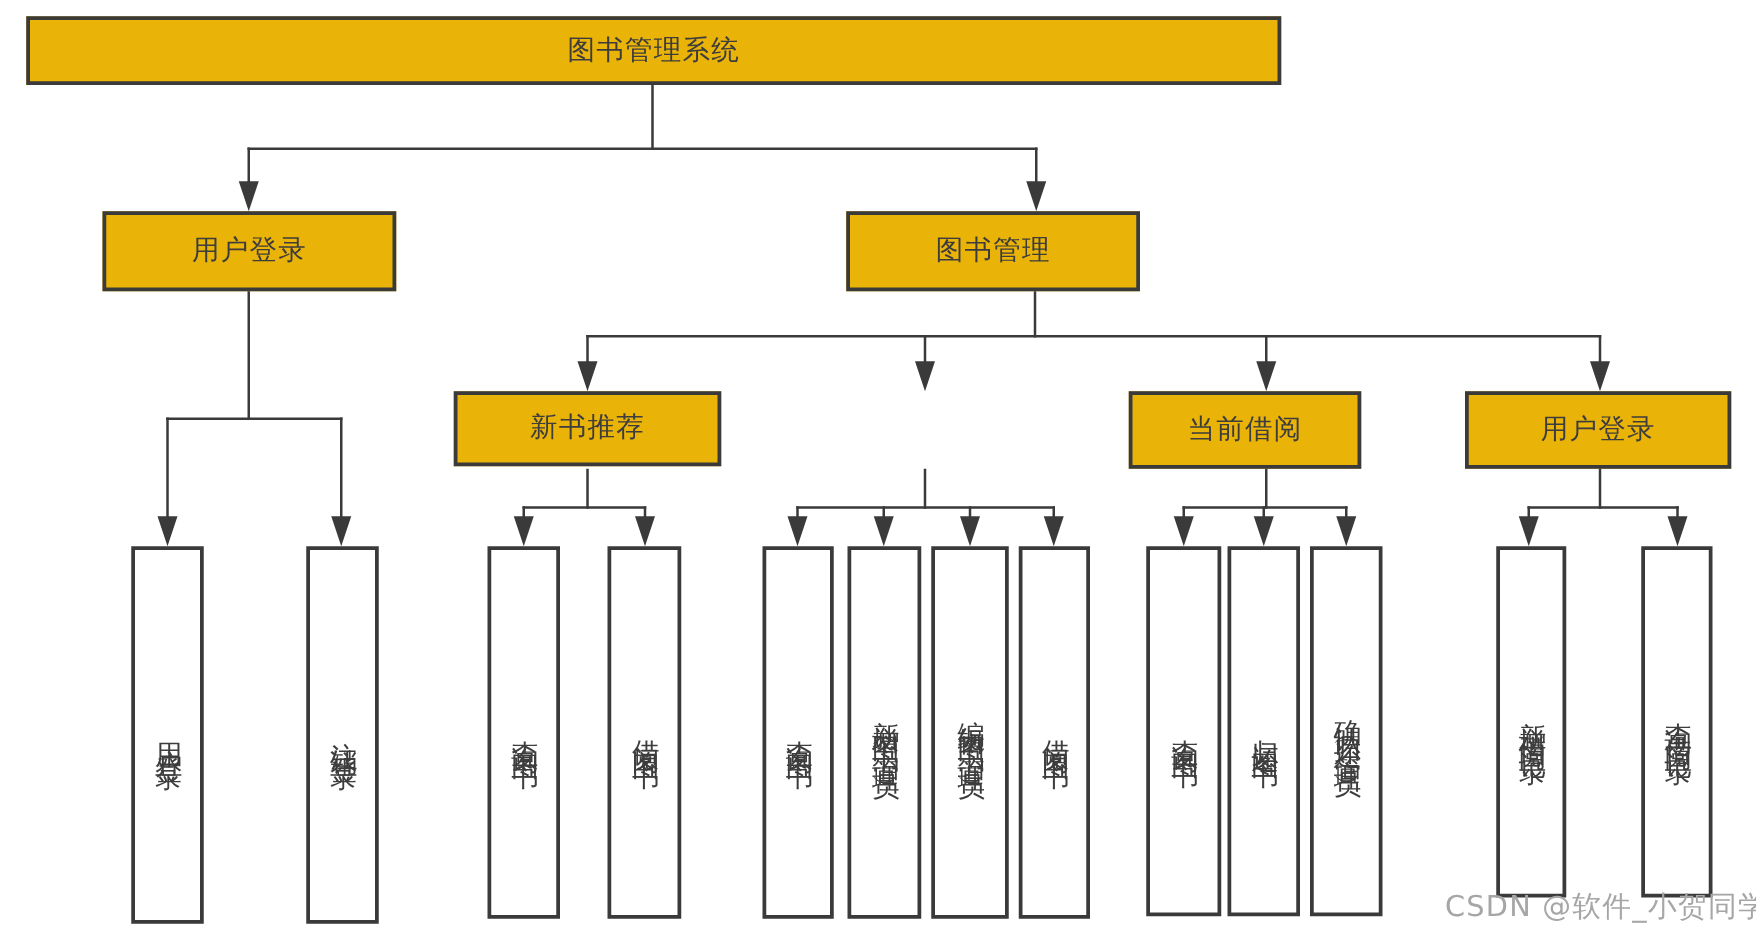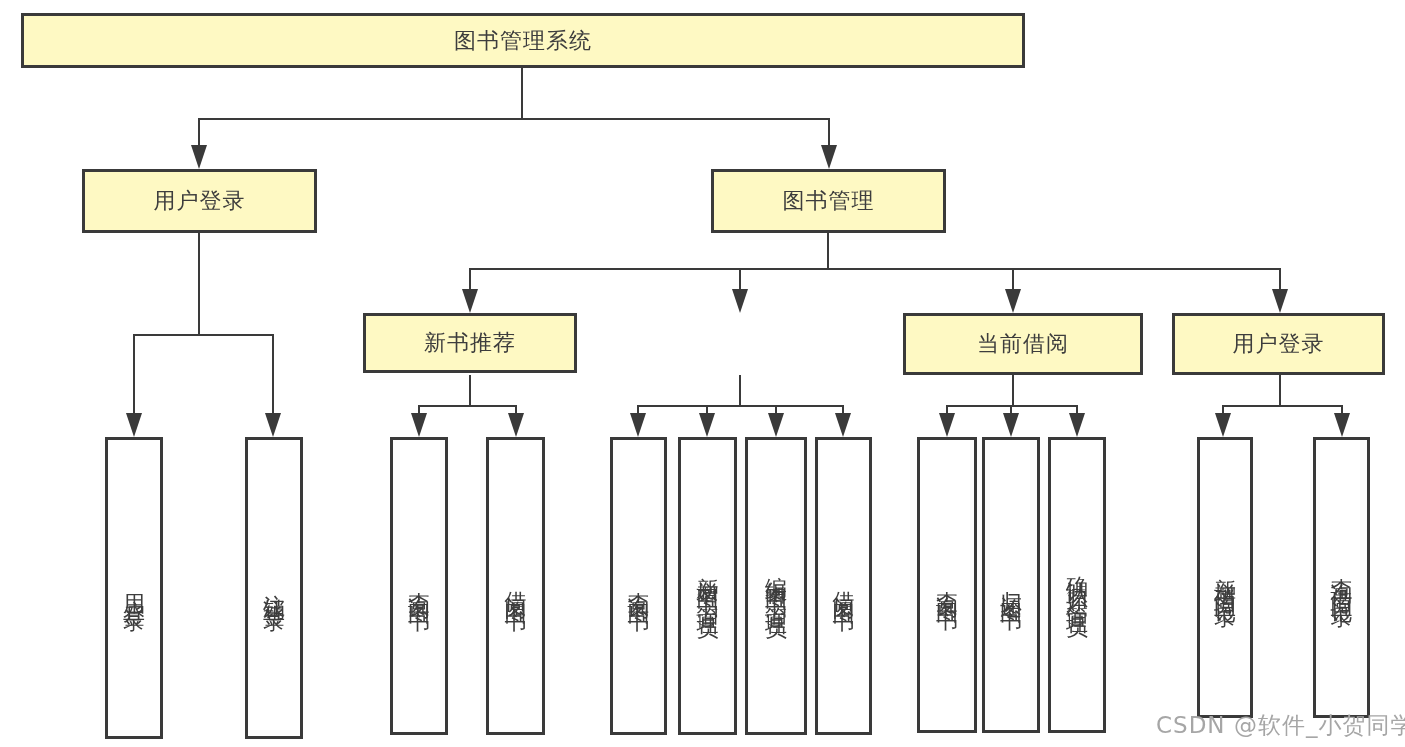--- a/index.html
+++ b/index.html
@@ -1,21 +1,21 @@
 <!DOCTYPE html>
 <html><head>
 <meta charset="utf-8">
 <style>
   html,body{margin:0;padding:0;background:#fff;}
   .canvas{
     position:relative;width:1405px;height:747px;background:#ffffff;overflow:hidden;
     font-family:"DejaVu Sans","Liberation Sans",sans-serif;color:#3d3d3d;
   }
   .node{
-    position:absolute;box-sizing:border-box;background:#fef9c3;
+    position:absolute;box-sizing:border-box;background:#eab308;
     border:3px solid #3a3a3a;display:flex;align-items:center;justify-content:center;
     font-size:22px;line-height:1;letter-spacing:1px;white-space:nowrap;
   }
   .vnode{
     position:absolute;box-sizing:border-box;background:#ffffff;
     border:3px solid #3a3a3a;display:flex;align-items:center;justify-content:center;
     font-size:22px;line-height:1;
     writing-mode:vertical-rl;text-orientation:mixed;letter-spacing:6px;
   }
   .ln{position:absolute;background:#3a3a3a;}
@@ -37,42 +37,42 @@
   <div class="node" style="left:21px;top:13px;width:1004px;height:55px">图书管理系统</div>
 
   <div class="ln" style="left:521px;top:68px;width:2px;height:52px"></div>
   <div class="ln" style="left:198px;top:118px;width:632px;height:2px"></div>
   <div class="ln" style="left:198px;top:118px;width:2px;height:30px"></div>
   <div class="ar" style="left:191px;top:145px"></div>
   <div class="ln" style="left:828px;top:118px;width:2px;height:30px"></div>
   <div class="ar" style="left:821px;top:145px"></div>
 
   <div class="node" style="left:82px;top:169px;width:235px;height:64px">用户登录</div>
-  <div class="node" style="left:711px;top:169px;width:235px;height:64px">图书管理</div>
+  <div class="node" style="left:677px;top:169px;width:235px;height:64px">图书管理</div>
 
   <div class="ln" style="left:198px;top:233px;width:2px;height:103px"></div>
   <div class="ln" style="left:133px;top:334px;width:141px;height:2px"></div>
   <div class="ln" style="left:133px;top:334px;width:2px;height:82px"></div>
   <div class="ar" style="left:126px;top:413px"></div>
   <div class="ln" style="left:272px;top:334px;width:2px;height:82px"></div>
   <div class="ar" style="left:265px;top:413px"></div>
 
   <div class="ln" style="left:827px;top:233px;width:2px;height:37px"></div>
   <div class="ln" style="left:469px;top:268px;width:812px;height:2px"></div>
   <div class="ln" style="left:469px;top:268px;width:2px;height:24px"></div>
   <div class="ar" style="left:462px;top:289px"></div>
   <div class="ln" style="left:739px;top:268px;width:2px;height:24px"></div>
   <div class="ar" style="left:732px;top:289px"></div>
   <div class="ln" style="left:1012px;top:268px;width:2px;height:24px"></div>
   <div class="ar" style="left:1005px;top:289px"></div>
   <div class="ln" style="left:1279px;top:268px;width:2px;height:24px"></div>
   <div class="ar" style="left:1272px;top:289px"></div>
 
   <div class="node" style="left:363px;top:313px;width:214px;height:60px">新书推荐</div>
-  <div class="node" style="left:903px;top:313px;width:240px;height:62px">当前借阅</div>
+  <div class="node" style="left:903px;top:313px;width:186px;height:62px">当前借阅</div>
   <div class="node" style="left:1172px;top:313px;width:213px;height:62px">用户登录</div>
 
   <div class="ln" style="left:469px;top:375px;width:2px;height:32px"></div>
   <div class="ln" style="left:418px;top:405px;width:99px;height:2px"></div>
   <div class="ln" style="left:418px;top:405px;width:2px;height:12px"></div>
   <div class="ar" style="left:411px;top:413px"></div>
   <div class="ln" style="left:515px;top:405px;width:2px;height:12px"></div>
   <div class="ar" style="left:508px;top:413px"></div>
 
   <div class="ln" style="left:739px;top:375px;width:2px;height:32px"></div>

